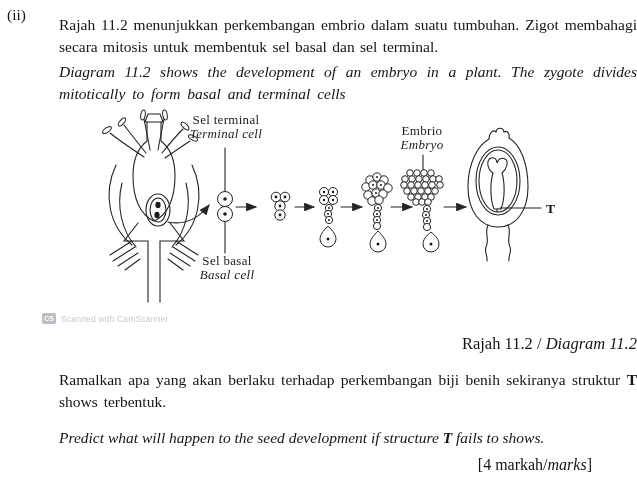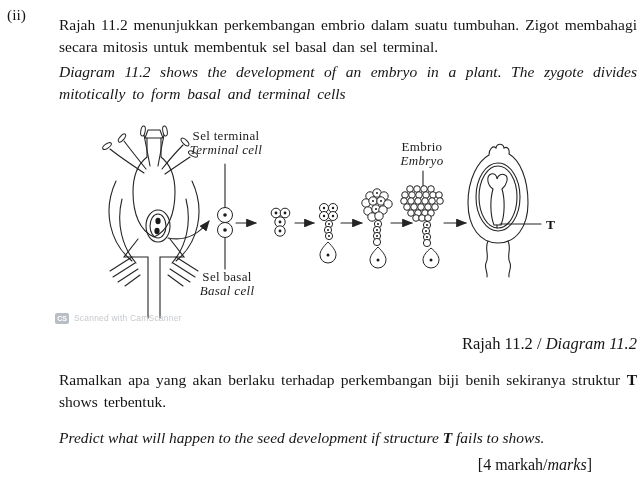--- a/index.html
+++ b/index.html
@@ -7,28 +7,28 @@
     width:637px;height:486px;background:#ffffff;position:relative;
     font-family:"Liberation Serif", serif;color:#151515;overflow:hidden;
   }
   .abs{position:absolute;}
   .para{margin:8px;font-size:15.5px;line-height:22px;text-align:justify;}
   .it{font-style:italic;}
   .b{font-weight:bold;}
   #item-label{left:7px;top:6px;font-size:15.5px;}
   #para-intro-my{left:51px;top:6px;width:578px;word-spacing:1.5px;}
   #para-intro-en{left:51px;top:53px;width:578px;word-spacing:3px;}
-  #diagram-wrap{left:80px;top:105px;width:545px;height:205px;margin-top:16px;}
+  #diagram-wrap{left:80px;top:105px;width:545px;height:205px;}
   svg .ln{stroke:#242424;stroke-width:1.1;fill:none;stroke-linecap:round;}
   svg .cell{fill:#ffffff;stroke:#242424;stroke-width:1;}
   svg .dot{fill:#1a1a1a;stroke:none;}
   svg .lbl{font-family:"Liberation Serif",serif;font-size:13px;fill:#1c1c1c;letter-spacing:.3px;}
   svg .lbl-it{font-style:italic;}
   svg .tlab{font-family:"Liberation Serif",serif;font-size:13.5px;font-weight:bold;fill:#111;}
-  #watermark{left:55px;top:313px;display:flex;gap:5px;
+  #watermark{left:42px;top:313px;display:flex;align-items:center;gap:5px;
     font-family:"Liberation Sans",sans-serif;}
   #watermark .badge{width:14px;height:11px;background:#b9bdc4;border-radius:2px;
     color:#ffffff;font-size:7px;font-weight:bold;display:flex;align-items:center;justify-content:center;}
   #watermark .wm-text{font-size:8.5px;color:#c6c9cd;letter-spacing:.2px;}
   #caption{left:0;top:334px;width:637px;text-align:right;font-size:16.5px;margin:0;}
   #para-q-my{left:51px;top:361px;width:578px;word-spacing:2px;}
   #para-q-en{left:51px;top:419px;width:580px;word-spacing:0;}
   #marks-line{right:37px;top:446px;font-size:16px;}
 </style>
 </head>

